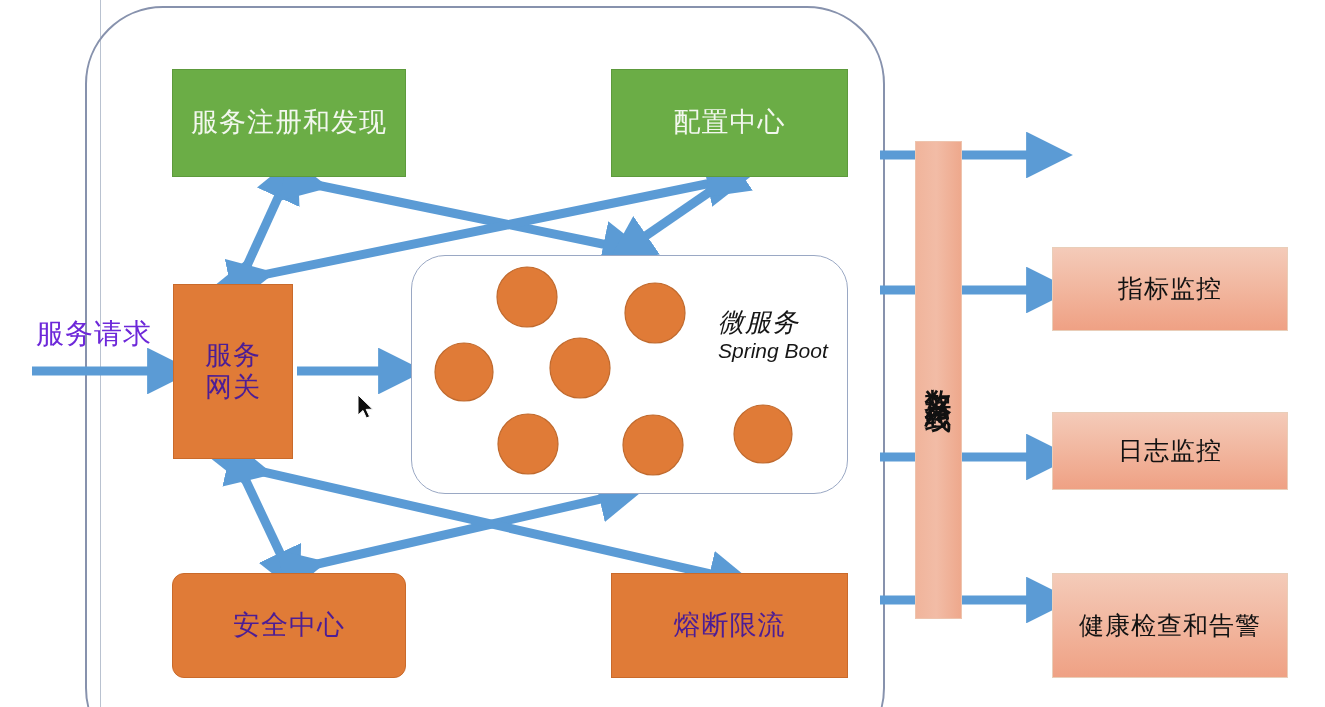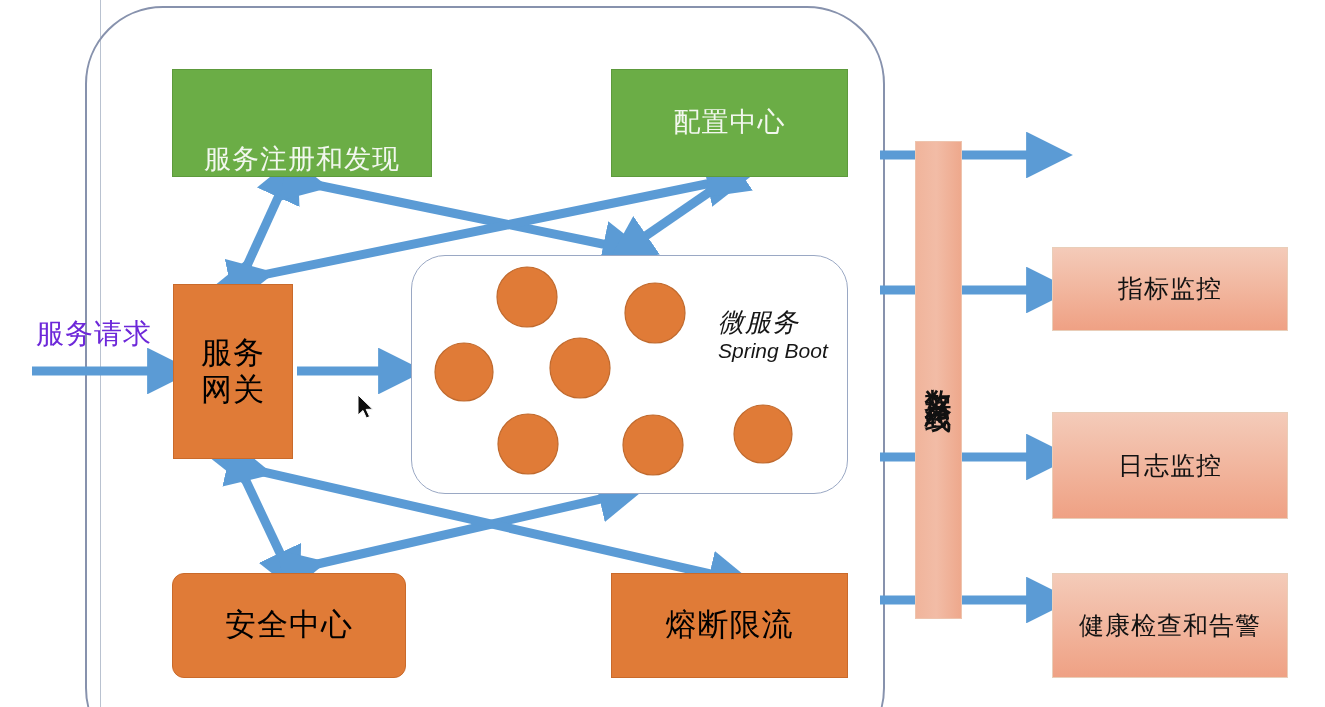--- a/index.html
+++ b/index.html
@@ -15,21 +15,21 @@
     position:absolute;box-sizing:border-box;
     display:flex;align-items:center;justify-content:center;
     text-align:center;line-height:1.18;
   }
   .box-green{
     background:#6BAD46;border:1px solid #5d9a3c;
     color:#f2f7ee;font-size:27px;letter-spacing:1px;
   }
   .box-orange{
     background:#E07B37;border:1px solid #c96a2b;
-    color:#000000;font-size:31px;letter-spacing:1px;text-align:right;
+    color:#4c1d95;font-size:27px;letter-spacing:1px;text-align:right;
   }
   .box-salmon{
     background:linear-gradient(180deg,#F4CBB9 0%,#EFA184 100%);
     border:1px solid #e9ceb9;
     color:#121212;font-size:25px;letter-spacing:1px;
   }
   .box-bus{
     background:linear-gradient(90deg,#F0B49B 0%,#F2BCA6 45%,#EEA88C 100%);
     border:1px solid #eec4ae;
     color:#111;font-size:26px;font-weight:600;
@@ -108,21 +108,21 @@
       <path d="M724,182 L631,246"></path>
 
       <path d="M238,464 L288,570"></path>
 
       <path d="M300,568 L618,495"></path>
 
       <path d="M246,468 L728,578"></path>
     </g>
   </svg>
 
-  <div class="box box-green" style="left:172px;top:69px;width:260px;height:108px;align-items:flex-end;">
+  <div class="box box-green" style="left:172px;top:69px;width:234px;height:108px;">
     <span>服务注册和发现</span>
   </div>
 
   <div class="box box-green" style="left:611px;top:69px;width:237px;height:108px;">
     <span>配置中心</span>
   </div>
 
   <div class="box box-orange" style="left:173px;top:284px;width:120px;height:175px;">
     <span class="gateway-label">服务
 网关</span>
@@ -158,21 +158,21 @@
 
   <div class="box box-bus" style="left:915px;top:141px;width:47px;height:478px;">
     <span>数据总线</span>
   </div>
 
 
   <div class="box box-salmon" style="left:1052px;top:247px;width:236px;height:84px;">
     <span>指标监控</span>
   </div>
 
-  <div class="box box-salmon" style="left:1052px;top:412px;width:236px;height:107px;">
+  <div class="box box-salmon" style="left:1052px;top:412px;width:236px;height:78px;">
     <span>日志监控</span>
   </div>
 
   <div class="box box-salmon" style="left:1052px;top:573px;width:236px;height:105px;">
     <span>健康检查和告警</span>
   </div>
 
   <svg id="cursor" viewBox="0 0 20 26" xmlns="http://www.w3.org/2000/svg">
     <path d="M2,1 L2,21 L7,16.5 L10.4,24 L13.6,22.6 L10.2,15.4 L16.6,15.2 z" fill="#0d0d0d" stroke="#ffffff" stroke-width="1"></path>
   </svg>

